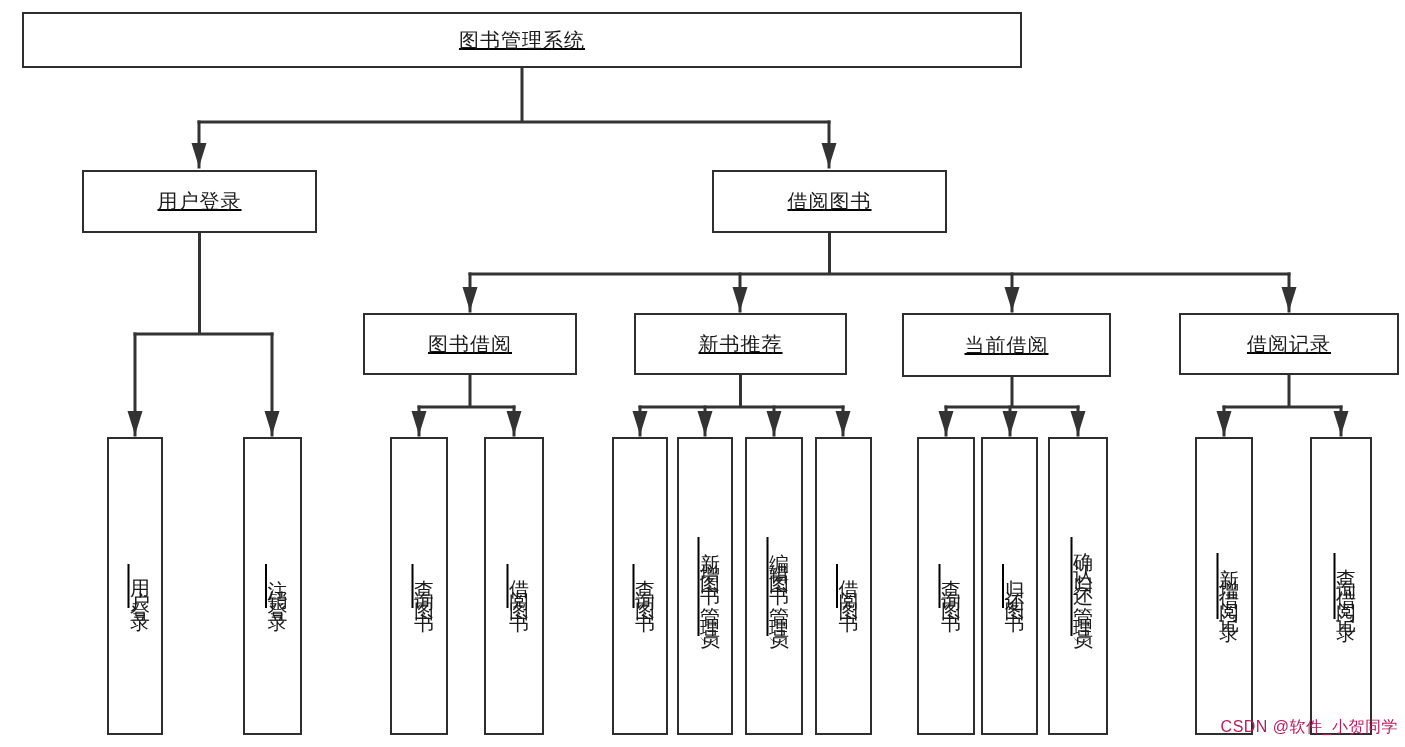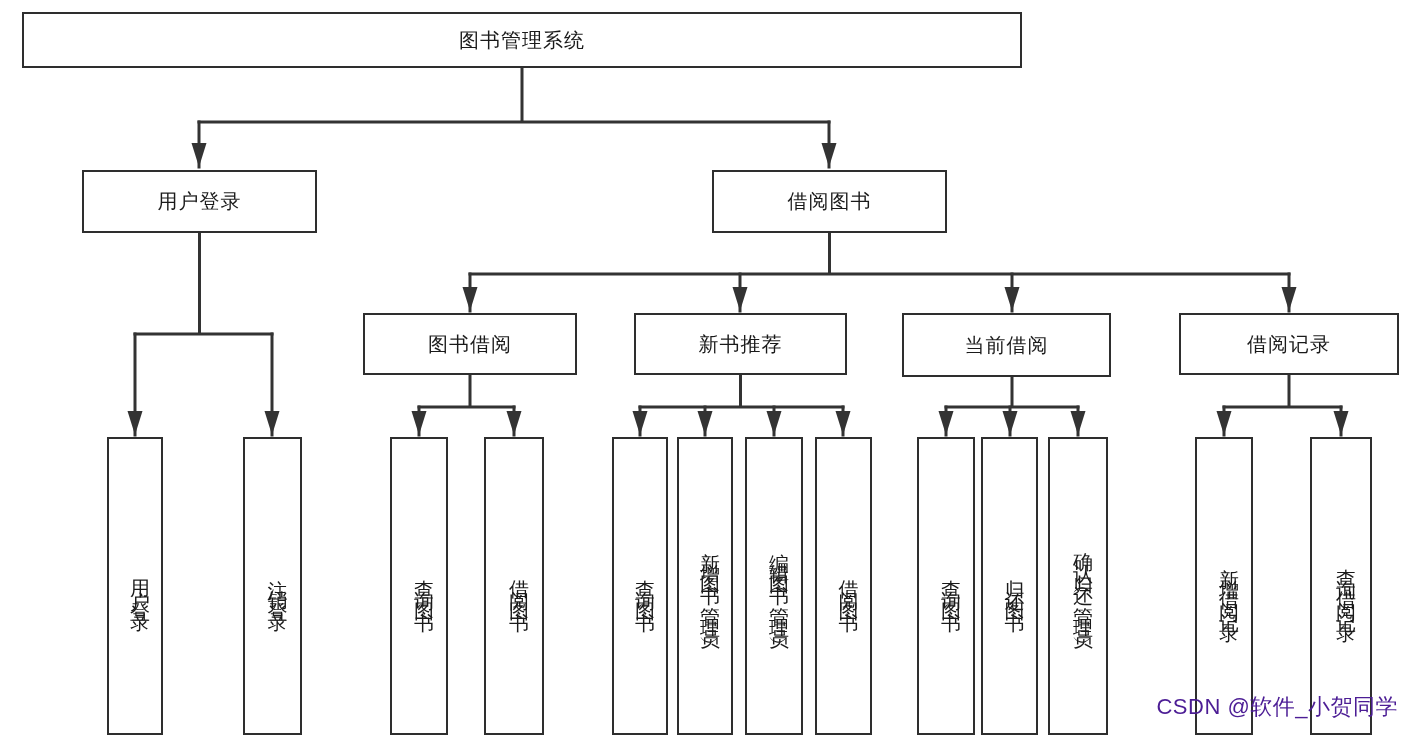--- a/index.html
+++ b/index.html
@@ -17,20 +17,21 @@
     width: 1405px; height: 747px;
   }
   .hbox, .vbox {
     position: absolute;
     box-sizing: border-box;
     border: 2.5px solid #2e2e2e;
     background: #ffffff;
     display: flex;
     align-items: center;
     justify-content: center;
+    text-decoration: underline;
   }
   .hlabel {
     font-size: 20px;
     color: #1a1a1a;
     letter-spacing: 1px;
     white-space: nowrap;
   }
   .vlabel {
     writing-mode: vertical-lr;
     text-orientation: mixed;
@@ -38,23 +39,23 @@
     line-height: 1;
     letter-spacing: 11px;
     color: #1a1a1a;
     padding-block-start: 11px; 
     box-sizing: border-box;
     max-height: 292px;
   }
   .watermark {
     position: absolute;
     right: 7px;
-    bottom: 25px;
-    font-size: 22px;
-    color: #4c1d95;
+    bottom: 9px;
+    font-size: 16px;
+    color: #be185d;
     letter-spacing: 0.5px;
     white-space: nowrap;
     pointer-events: none;
   }
 </style>
 </head>
 <body>
 
 <div class="stage">
 

